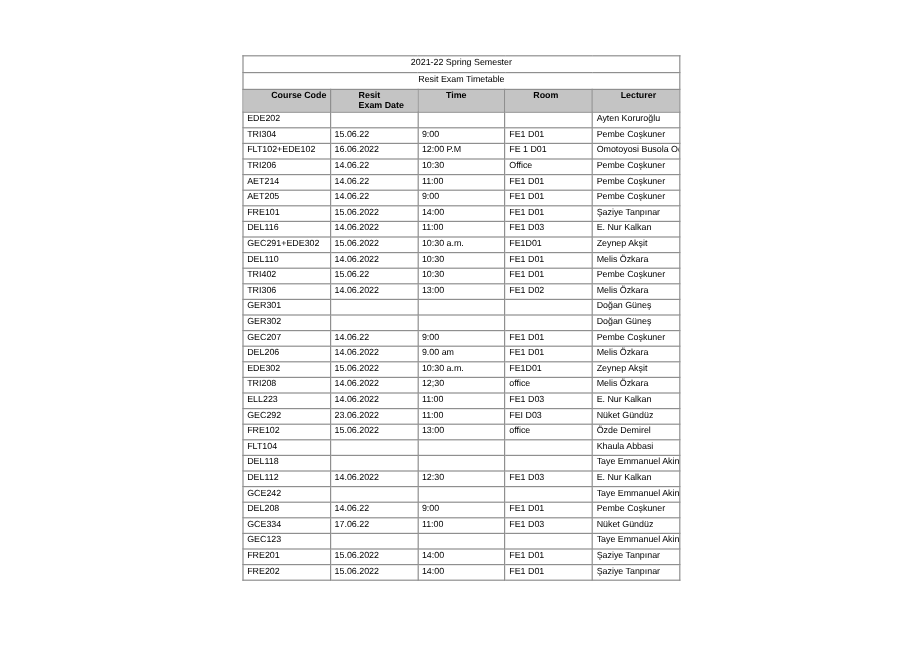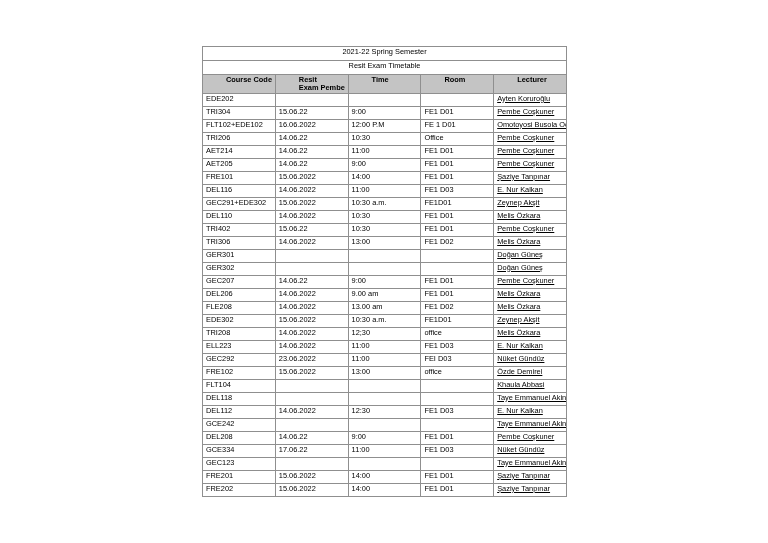--- a/index.html
+++ b/index.html
@@ -58,42 +58,42 @@
   th.h-course { width: 78px; }
   th.h-date   { width: 50px; }
   th.h-time   { width: 55px; margin-left: 34px; }
   th.h-room   { width: 52px; }
   th.h-lect   { width: 130px; }
   .hdr-line2 { display: block; }
   td.c-course { width: 78px; }
   td.c-date   { width: 50px; }
   td.c-time   { width: 55px; }
   td.c-room   { width: 52px; }
-  td.c-lect   { width: 130px; text-decoration: underline; }
+  td.c-lect   { width: 130px; }
 </style>
 </head>
 <body>
 
 <div id="page">
   <div id="timetable-wrap">
     <table class="timetable">
       <tbody>
         <tr class="title-row">
           <td colspan="5">2021-22 Spring Semester</td>
         </tr>
         <tr class="title-row">
           <td colspan="5">Resit Exam Timetable</td>
         </tr>
         <tr class="head-row">
           <th class="h-course">
             <span>Course Code</span>
           </th>
           <th class="h-date">
             <span>Resit</span>
-            <span class="hdr-line2">Exam Pembe</span>
+            <span class="hdr-line2">Exam Date</span>
           </th>
           <th class="h-time">
             <span>Time</span>
           </th>
           <th class="h-room">
             <span>Room</span>
           </th>
           <th class="h-lect">
             <span>Lecturer</span>
           </th>
@@ -201,27 +201,20 @@
             <td class="c-date">14.06.22</td>
             <td class="c-time">9:00</td>
             <td class="c-room">FE1 D01</td>
             <td class="c-lect">Pembe Coşkuner</td>
           </tr>
           <tr>
             <td class="c-course">DEL206</td>
             <td class="c-date">14.06.2022</td>
             <td class="c-time">9.00 am</td>
             <td class="c-room">FE1 D01</td>
-            <td class="c-lect">Melis Özkara</td>
-          </tr>
-          <tr>
-            <td class="c-course">FLE208</td>
-            <td class="c-date">14.06.2022</td>
-            <td class="c-time">13.00 am</td>
-            <td class="c-room">FE1 D02</td>
             <td class="c-lect">Melis Özkara</td>
           </tr>
           <tr>
             <td class="c-course">EDE302</td>
             <td class="c-date">15.06.2022</td>
             <td class="c-time">10:30 a.m.</td>
             <td class="c-room">FE1D01</td>
             <td class="c-lect">Zeynep Akşit</td>
           </tr>
           <tr>

